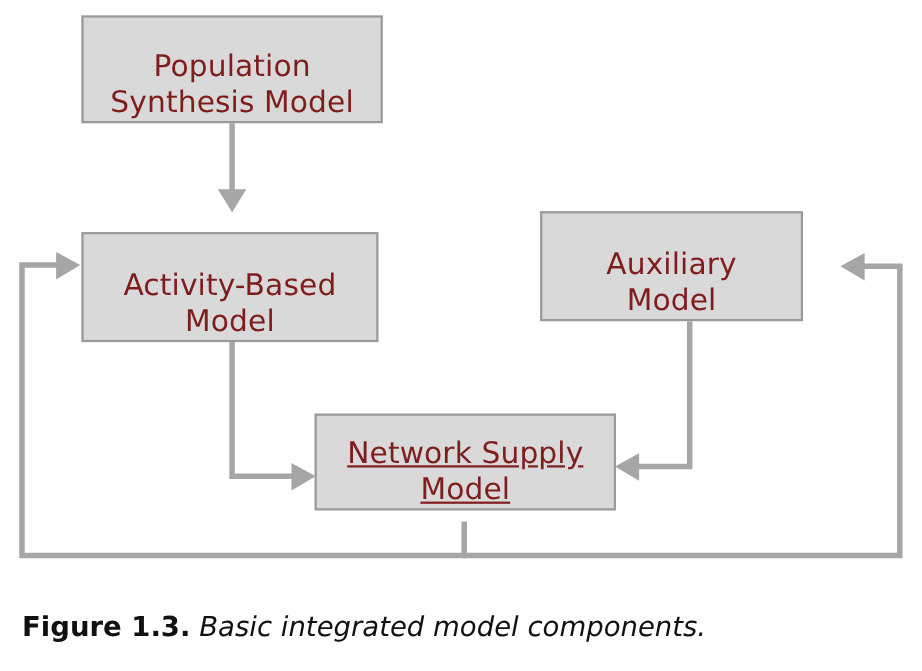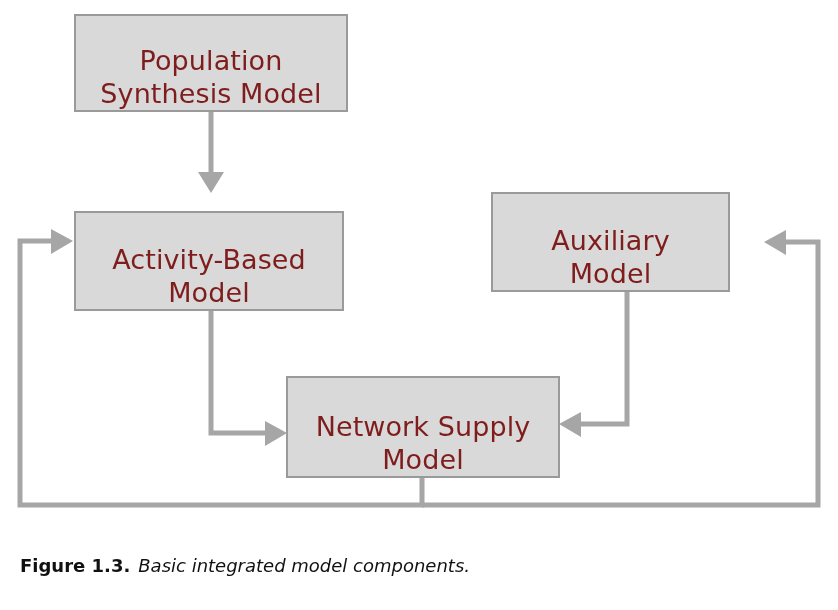--- a/index.html
+++ b/index.html
@@ -43,28 +43,28 @@
 
   .node-label {
     display: block;
     white-space: pre-line;
     padding: 0 6px;
   }
 
   #node-population-synthesis { left: 74px;  top: 14px;  width: 274px; height: 98px; }
   #node-activity-based      { left: 74px;  top: 192px; width: 270px; height: 100px; margin-top: 19px; }
   #node-auxiliary           { left: 491px; top: 192px; width: 239px; height: 100px; }
-  #node-network-supply      { left: 286px; top: 376px; width: 274px; height: 102px; }
+  #node-network-supply      { left: 286px; top: 376px; width: 274px; height: 88px; text-decoration: underline; }
 
   #figure-caption {
     position: absolute;
     left: 20px;
     top: 556px;
     width: 800px;
-    font-size: 18px;
+    font-size: 25px;
     line-height: 1.15;
     color: #111111;
     white-space: nowrap;
     font-family: "DejaVu Sans", "Liberation Sans", sans-serif;
   }
   #figure-caption .caption-label {
     font-weight: bold;
     font-style: normal;
   }
   #figure-caption .caption-text {

